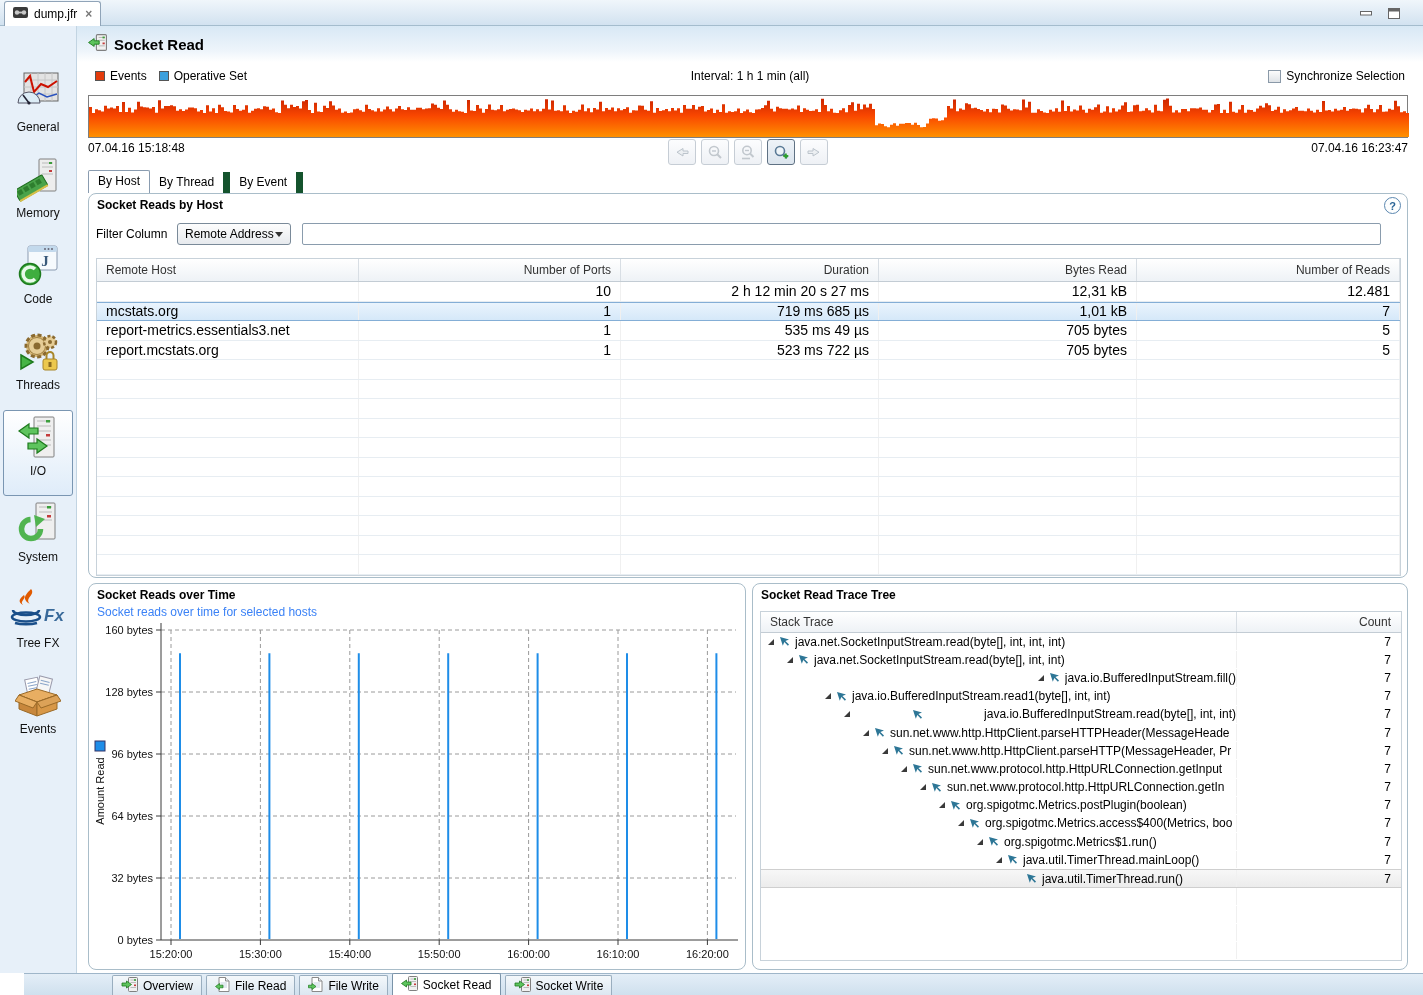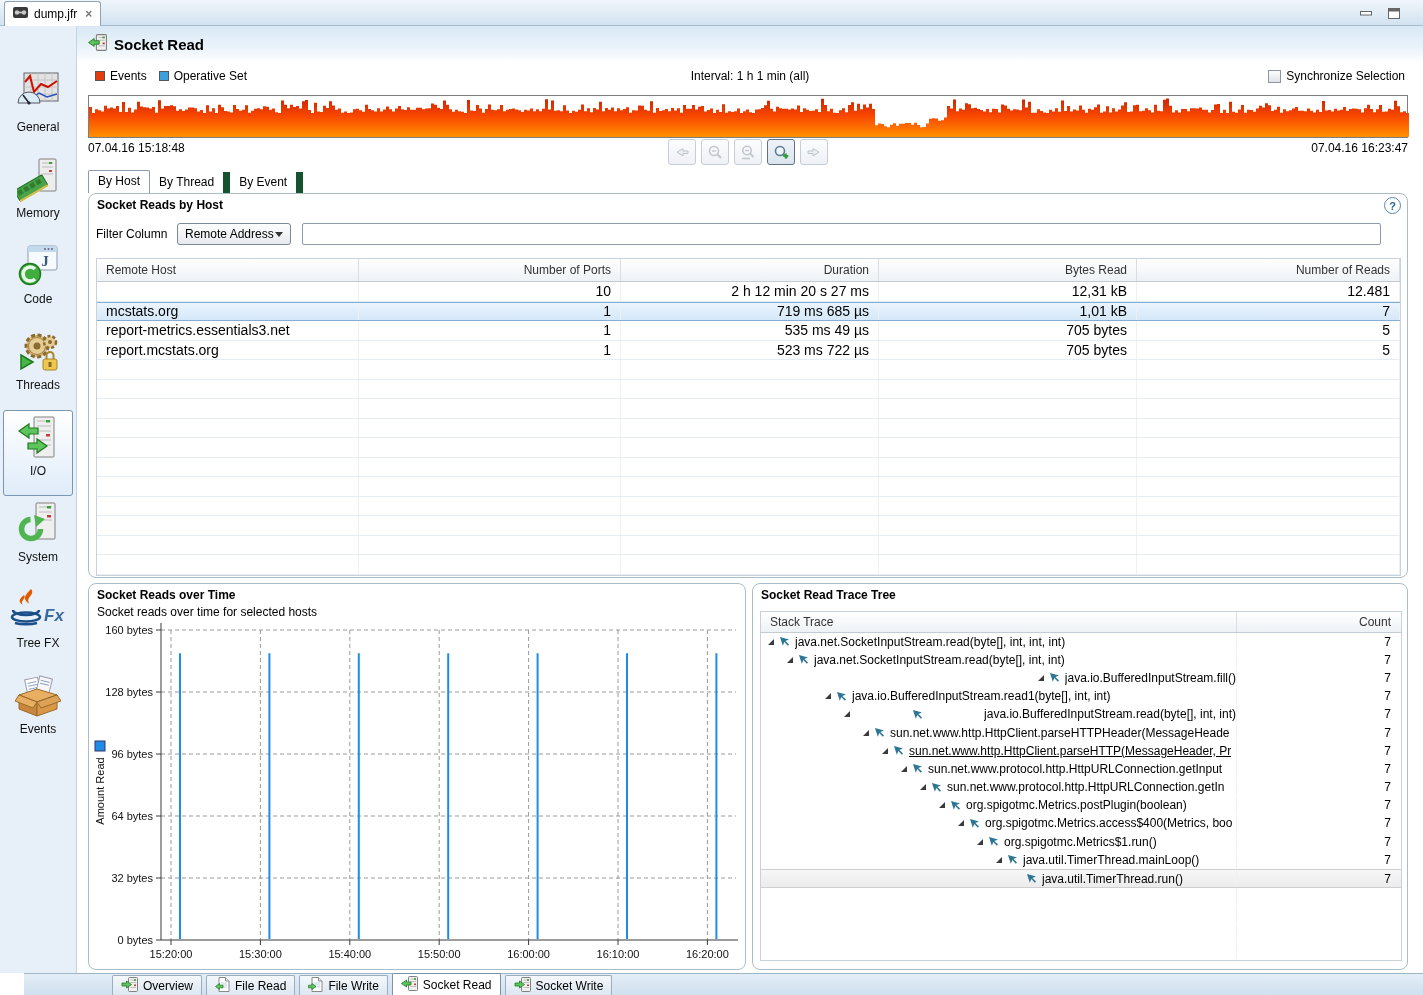--- a/index.html
+++ b/index.html
@@ -42,21 +42,21 @@
 .navbtn.active{border:1px solid #5f7183;background:linear-gradient(#eef3f8,#dbe4ed);}
 
 
 .viewtabs{position:absolute;left:88px;top:170px;height:23px;display:flex;align-items:flex-end;font-size:12px;}
 .vtab{padding:3px 9px 4px 9px;border-right:7px solid #14532d;}
 .vtab.selected{border:1px solid #8a9cb0;border-bottom:none;background:#fff;border-radius:2px 2px 0 0;padding-bottom:5px;}
 
 
 .panel{position:absolute;border:1px solid #a9bdc9;border-radius:8px;background:#fff;}
 .panel-title{position:absolute;left:8px;top:4px;font-weight:bold;font-size:12px;}
-.panel-sub{position:absolute;left:8px;top:21px;font-size:12px;color:#000000;}
+.panel-sub{position:absolute;left:8px;top:21px;font-size:12px;color:#3b82f6;}
 .help{position:absolute;right:6px;top:3px;width:17px;height:17px;border:1px solid #5b87b0;border-radius:50%;display:flex;align-items:center;justify-content:center;color:#2a6496;font-weight:bold;font-size:11px;background:#fdfefe;}
 
 .filter-label{position:absolute;left:7px;top:33px;font-size:12px;}
 .combo{position:absolute;left:88px;top:29px;width:114px;height:22px;border:1px solid #7a8a99;border-radius:3px;background:linear-gradient(#fdfdfd,#e7eaee);display:flex;align-items:center;padding:0 7px;font-size:12px;}
 .combo-arrow{margin-left:auto;width:0;height:0;border-left:4px solid transparent;border-right:4px solid transparent;border-top:5px solid #333;}
 .filter-input{position:absolute;left:213px;top:29px;width:1079px;height:22px;border:1px solid #8a9cad;border-radius:2px;background:#fff;font-family:"Liberation Sans",sans-serif;font-size:12px;padding:0 6px;}
 
 
 .host-table{position:absolute;left:7px;top:64px;width:1305px;border:1px solid #c8d2da;background:#fff;}
 .ht-header{display:flex;height:23px;background:linear-gradient(#ffffff,#eef2f6);border-bottom:1px solid #c3ccd4;font-size:12px;color:#333;}
@@ -622,21 +622,21 @@
             <span class="sficon">
               <svg width="11" height="11" viewBox="0 0 11 11">
                 <path d="M1,1 L3.8,9.8 L5.3,6.1 L8.9,9.7 L10,8.6 L6.4,5 L10,3.4 Z" fill="#2d7696"></path>
               </svg>
             </span>
             <span class="sftext">sun.net.www.http.HttpClient.parseHTTPHeader(MessageHeade</span>
           </div>
           <div class="tt-count">7</div>
         </div>
         <div class="tt-row">
-          <div class="tt-stack" style="padding-left: 120px; text-decoration: underline;">
+          <div class="tt-stack" style="padding-left: 120px;">
             <span class="tri">
               <svg width="8" height="8" viewBox="0 0 8 8">
                 <path d="M7,1 V7 H1 Z" fill="#3a3a3a"></path>
               </svg>
             </span>
             <span class="sficon">
               <svg width="11" height="11" viewBox="0 0 11 11">
                 <path d="M1,1 L3.8,9.8 L5.3,6.1 L8.9,9.7 L10,8.6 L6.4,5 L10,3.4 Z" fill="#2d7696"></path>
               </svg>
             </span>

